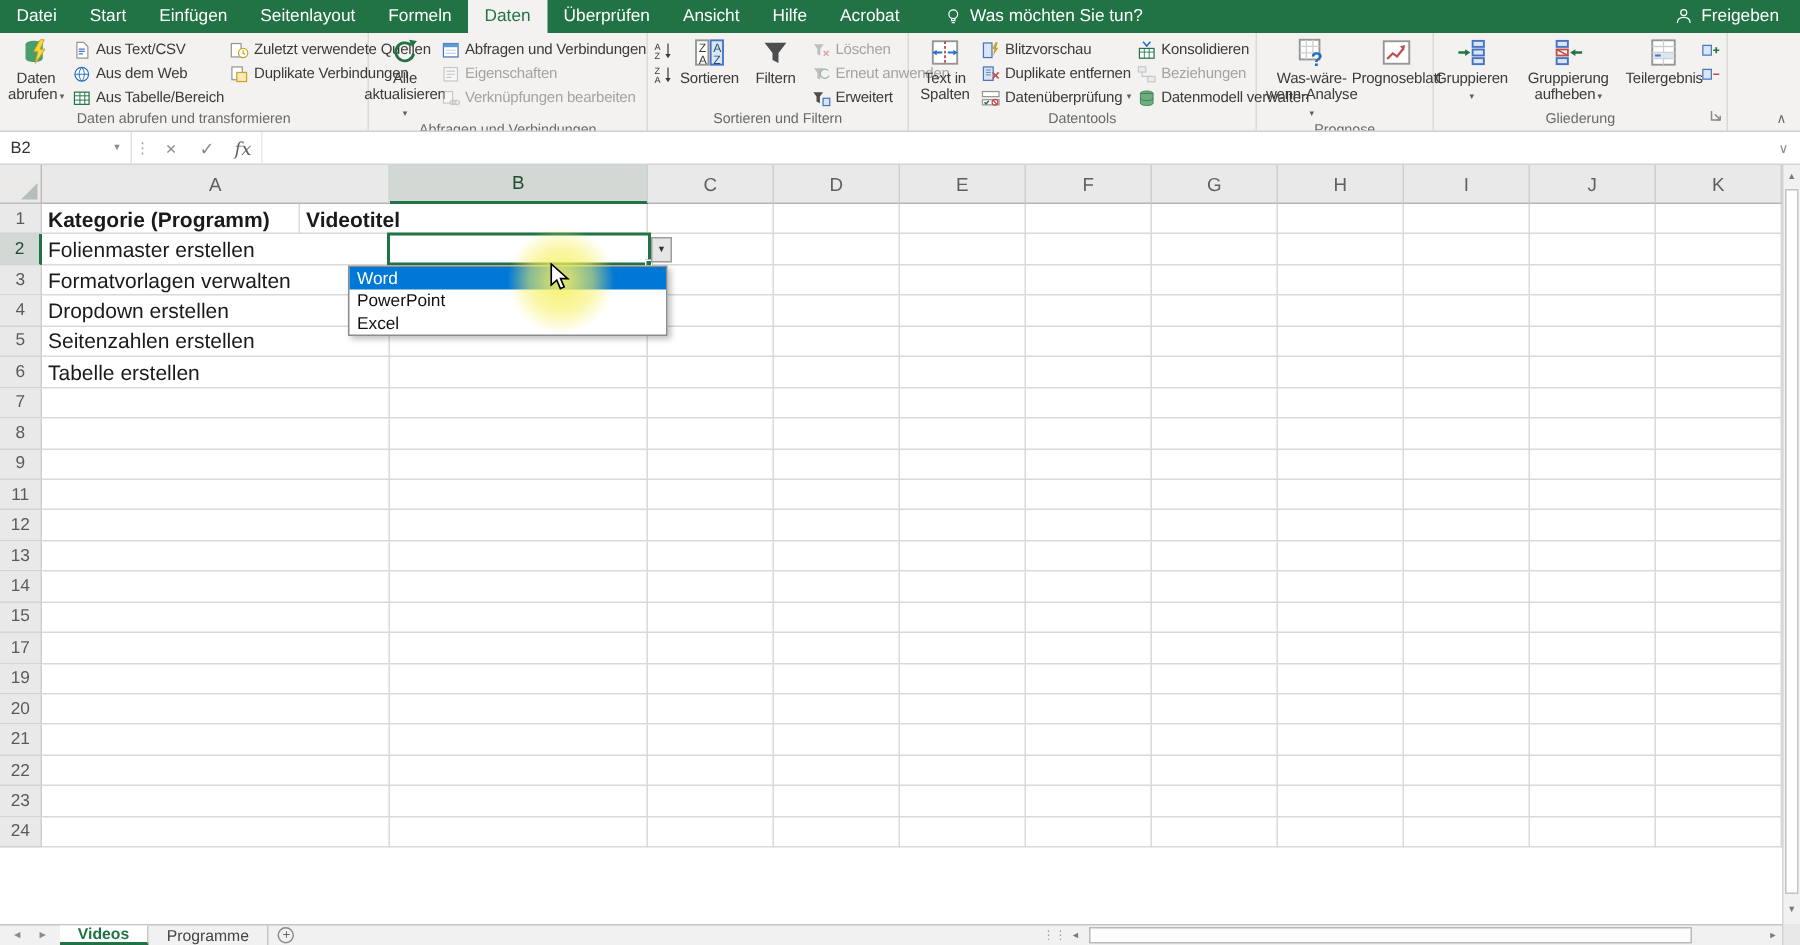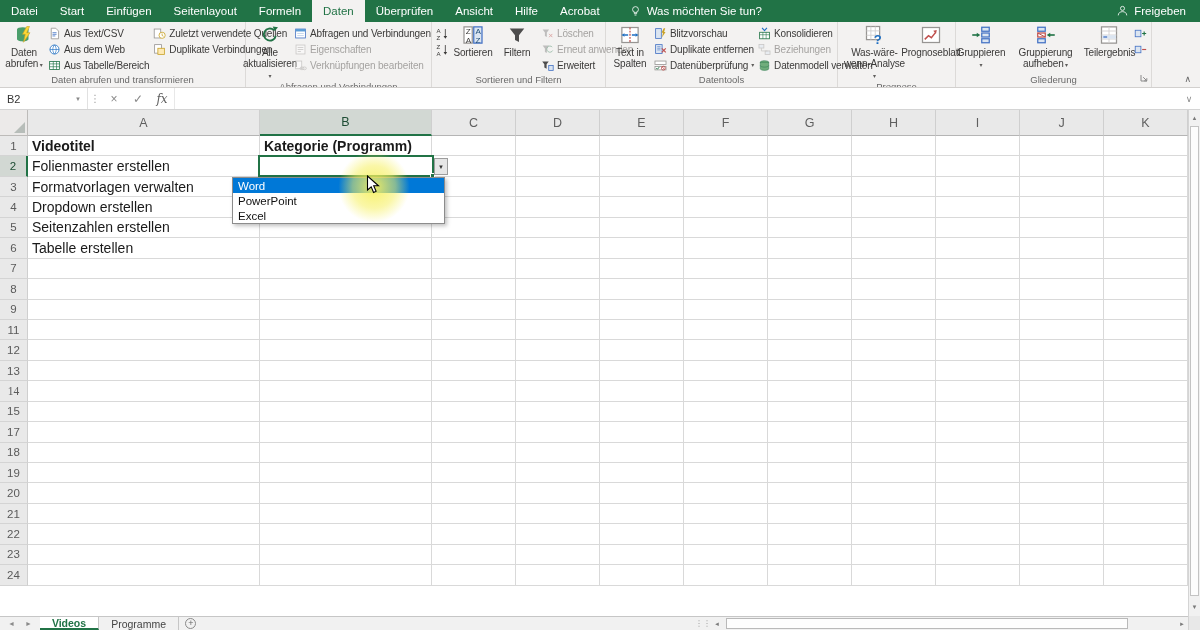--- a/index.html
+++ b/index.html
@@ -435,22 +435,22 @@
       <div class="colhdr" style="width: 84px;">E</div>
       <div class="colhdr" style="width: 84px;">F</div>
       <div class="colhdr" style="width: 84px;">G</div>
       <div class="colhdr" style="width: 84px;">H</div>
       <div class="colhdr" style="width: 84px;">I</div>
       <div class="colhdr" style="width: 84px;">J</div>
       <div class="colhdr" style="width: 84px;">K</div>
     </div>
     <div class="grow" style="height: 20.45px;">
       <div class="rowhdr">1</div>
+      <div class="cell bold" style="width: 172px;">Kategorie (Programm)</div>
       <div class="cell bold" style="width: 232px;">Videotitel</div>
-      <div class="cell bold" style="width: 172px;">Kategorie (Programm)</div>
       <div class="cell" style="width: 84px;"></div>
       <div class="cell" style="width: 84px;"></div>
       <div class="cell" style="width: 84px;"></div>
       <div class="cell" style="width: 84px;"></div>
       <div class="cell" style="width: 84px;"></div>
       <div class="cell" style="width: 84px;"></div>
       <div class="cell" style="width: 84px;"></div>
       <div class="cell" style="width: 84px;"></div>
       <div class="cell" style="width: 84px;"></div>
     </div>
@@ -601,21 +601,21 @@
       <div class="cell" style="width: 84px;"></div>
       <div class="cell" style="width: 84px;"></div>
       <div class="cell" style="width: 84px;"></div>
       <div class="cell" style="width: 84px;"></div>
       <div class="cell" style="width: 84px;"></div>
       <div class="cell" style="width: 84px;"></div>
       <div class="cell" style="width: 84px;"></div>
       <div class="cell" style="width: 84px;"></div>
       <div class="cell" style="width: 84px;"></div>
     </div>
-    <div class="grow" style="height: 20.45px; font-family: Liberation Serif, serif;">
+    <div class="grow" style="height: 20.45px;">
       <div class="rowhdr">14</div>
       <div class="cell" style="width: 232px;"></div>
       <div class="cell" style="width: 172px;"></div>
       <div class="cell" style="width: 84px;"></div>
       <div class="cell" style="width: 84px;"></div>
       <div class="cell" style="width: 84px;"></div>
       <div class="cell" style="width: 84px;"></div>
       <div class="cell" style="width: 84px;"></div>
       <div class="cell" style="width: 84px;"></div>
       <div class="cell" style="width: 84px;"></div>
@@ -631,34 +631,20 @@
       <div class="cell" style="width: 84px;"></div>
       <div class="cell" style="width: 84px;"></div>
       <div class="cell" style="width: 84px;"></div>
       <div class="cell" style="width: 84px;"></div>
       <div class="cell" style="width: 84px;"></div>
       <div class="cell" style="width: 84px;"></div>
       <div class="cell" style="width: 84px;"></div>
     </div>
     <div class="grow" style="height: 20.45px;">
       <div class="rowhdr">17</div>
-      <div class="cell" style="width: 232px;"></div>
-      <div class="cell" style="width: 172px;"></div>
-      <div class="cell" style="width: 84px;"></div>
-      <div class="cell" style="width: 84px;"></div>
-      <div class="cell" style="width: 84px;"></div>
-      <div class="cell" style="width: 84px;"></div>
-      <div class="cell" style="width: 84px;"></div>
-      <div class="cell" style="width: 84px;"></div>
-      <div class="cell" style="width: 84px;"></div>
-      <div class="cell" style="width: 84px;"></div>
-      <div class="cell" style="width: 84px;"></div>
-    </div>
-    <div class="grow" style="height: 20.45px;">
-      <div class="rowhdr">18</div>
       <div class="cell" style="width: 232px;"></div>
       <div class="cell" style="width: 172px;"></div>
       <div class="cell" style="width: 84px;"></div>
       <div class="cell" style="width: 84px;"></div>
       <div class="cell" style="width: 84px;"></div>
       <div class="cell" style="width: 84px;"></div>
       <div class="cell" style="width: 84px;"></div>
       <div class="cell" style="width: 84px;"></div>
       <div class="cell" style="width: 84px;"></div>
       <div class="cell" style="width: 84px;"></div>

